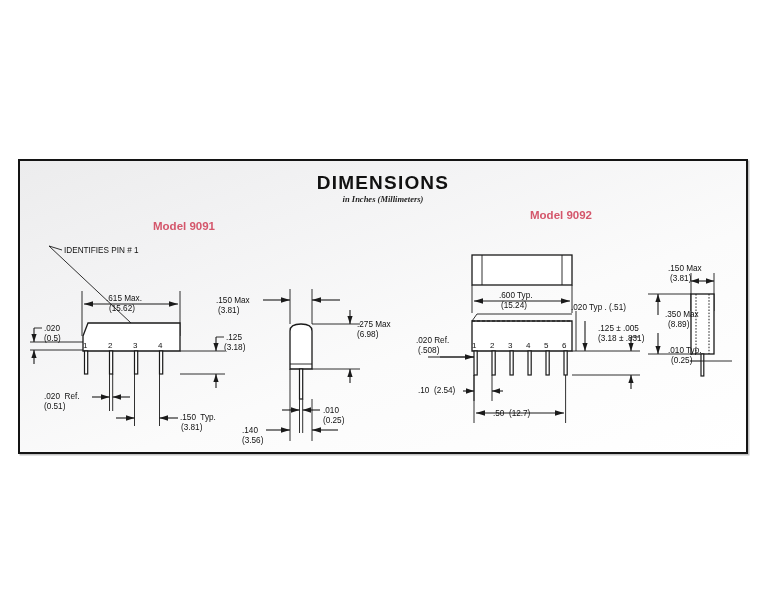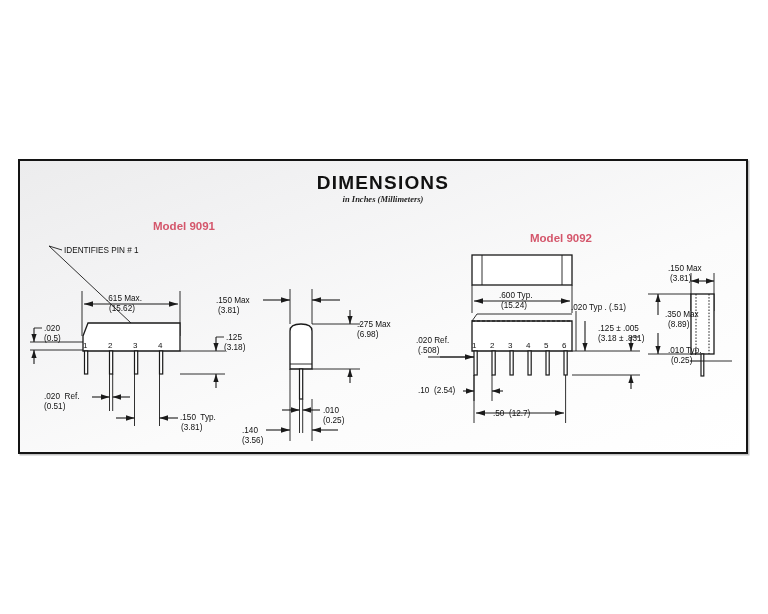--- a/index.html
+++ b/index.html
@@ -46,21 +46,21 @@
   }
   .model-label {
     position: absolute;
     font-size: 11.5px;
     font-weight: bold;
     color: #d4566b;
     white-space: nowrap;
     font-family: "Liberation Sans", sans-serif;
   }
   #model-9091-label { left: 133px; top: 59px; }
-  #model-9092-label { left: 510px; top: 71px; }
+  #model-9092-label { left: 510px; top: 48px; }
 
   
   svg.draw {
     position: absolute;
     left: 0; top: 0;
     overflow: visible;
   }
   svg.draw text {
     font-family: "Liberation Sans", sans-serif;
     font-size: 8.2px;

